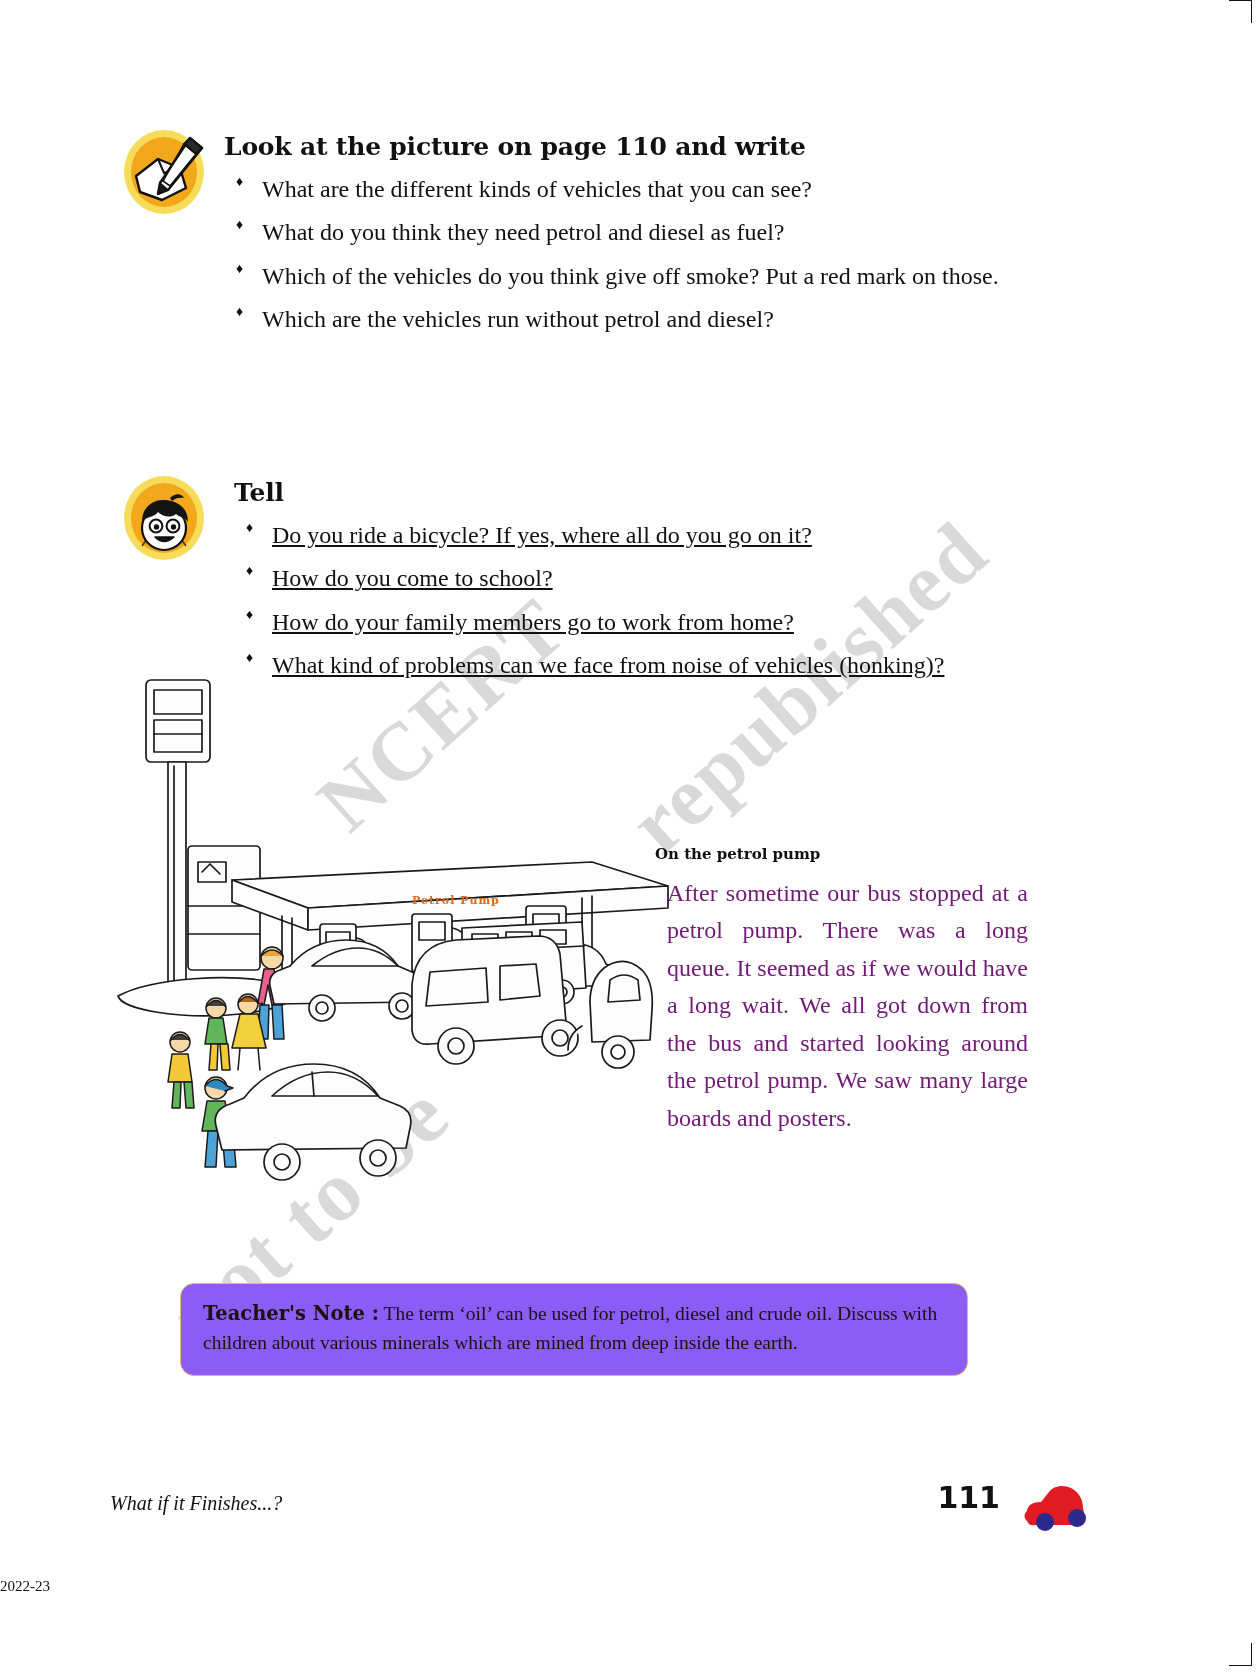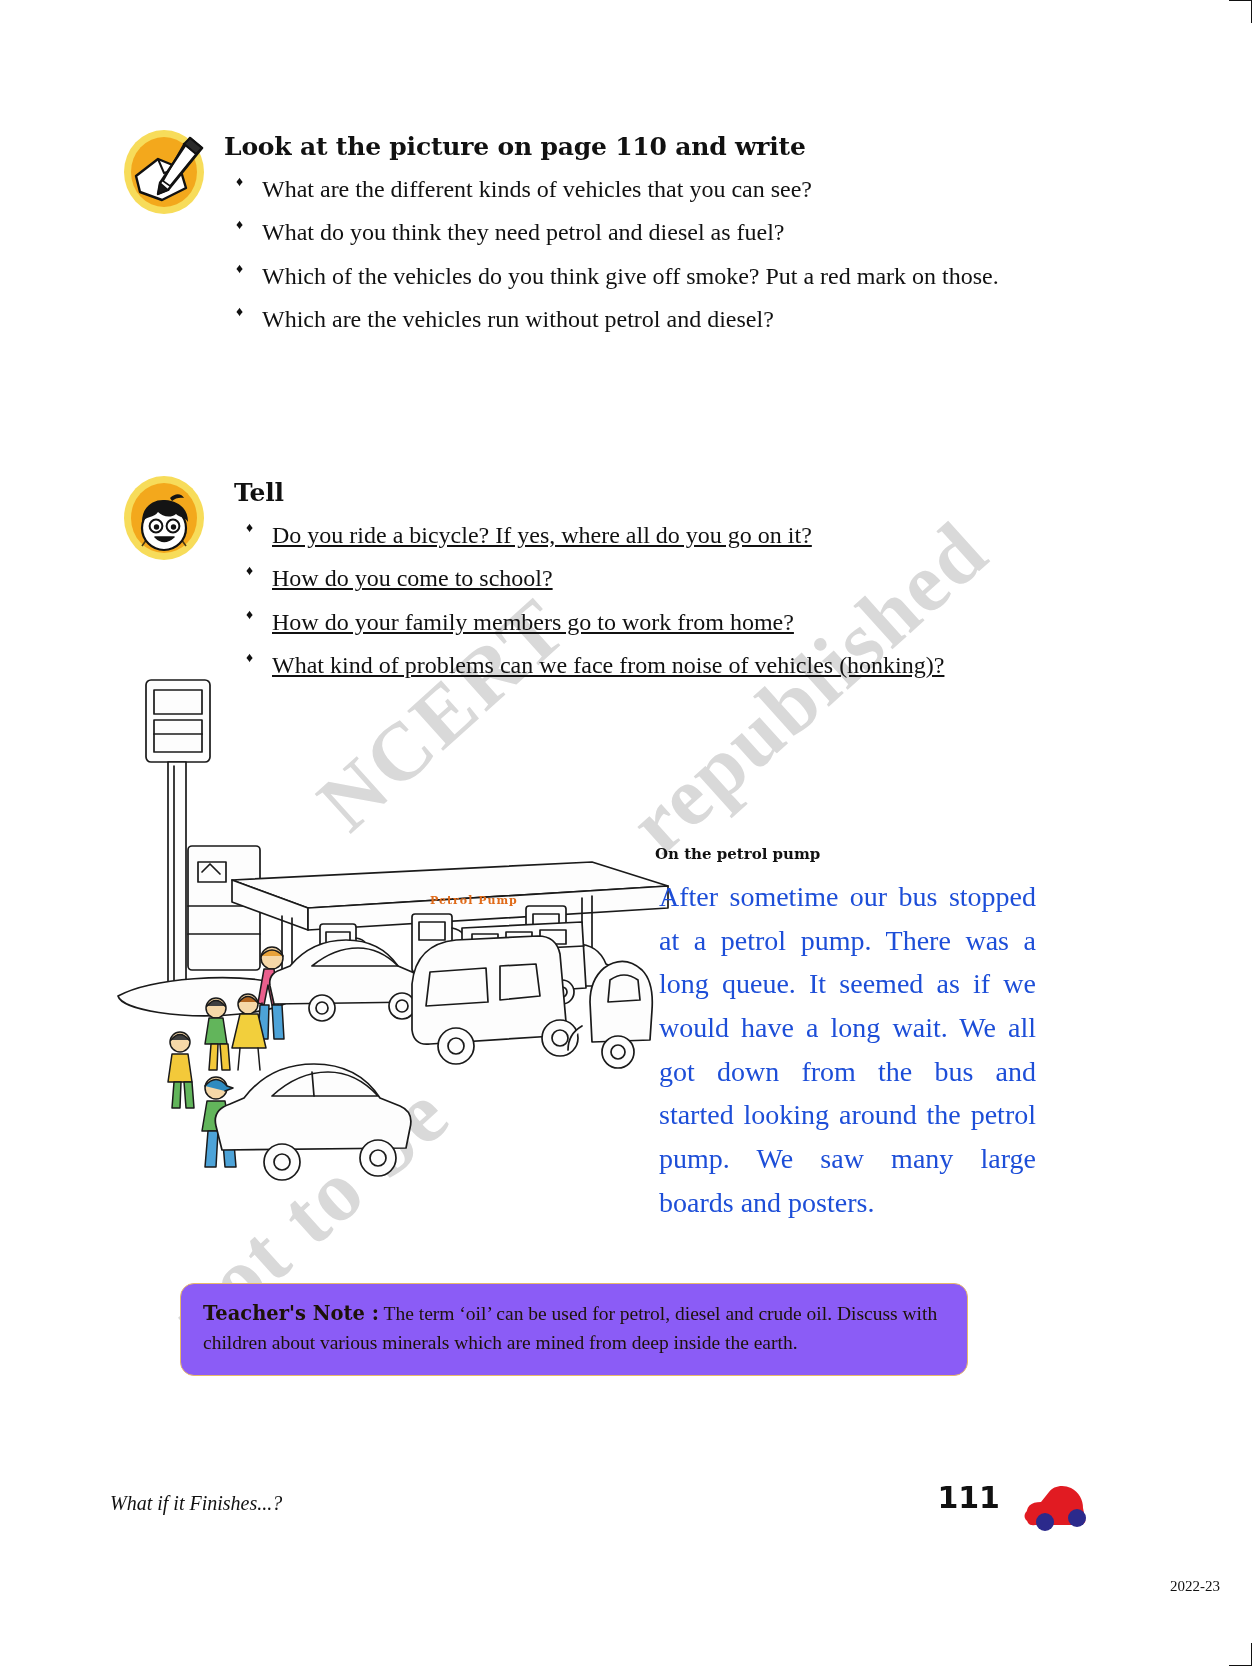--- a/index.html
+++ b/index.html
@@ -124,21 +124,21 @@
   .illustration {
     position: absolute;
     left: 72px;
     top: 650px;
     width: 570px;
     height: 660px;
   }
   .illustration svg { display: block; }
   .pump-sign-text {
     position: absolute;
-    left: 318px;
+    left: 300px;
     top: 228px;
     font-family: "DejaVu Serif", "Liberation Serif", serif;
     font-size: 11px;
     font-weight: bold;
     color: #e06a18;
     letter-spacing: 1px;
     z-index: 3;
   }
 
   
@@ -149,26 +149,26 @@
     width: 385px;
   }
   .story-title {
     font-family: "DejaVu Serif", "Liberation Serif", serif;
     font-weight: bold;
     font-size: 15px;
     color: #111;
     margin: 0 0 12px 0;
   }
   .story-body {
-    font-size: 28px;
+    font-size: 24px;
     line-height: 1.56;
-    color: #1d4ed8;
+    color: #701a75;
     text-align: justify;
     text-justify: inter-word;
-    margin: 4px;
+    margin: 12px;
   }
 
   
   .teacher-note {
     position: absolute;
     left: 180px;
     top: 1283px;
     width: 788px;
     box-sizing: border-box;
     background: #8b5cf6;
@@ -222,21 +222,21 @@
     left: 905px;
     top: 0px;
     width: 80px;
     height: 60px;
   }
   .imprint {
     position: absolute;
     left: 0;
     top: 1578px;
     width: 1220px;
-    text-align: right;
+    text-align: left;
     font-size: 15px;
     color: #111;
     font-family: "Liberation Serif", serif;
   }
 </style>
 </head>
 <body>
 
 <div class="crop-mark crop-tr"></div>
 <div class="crop-mark crop-br"></div>

